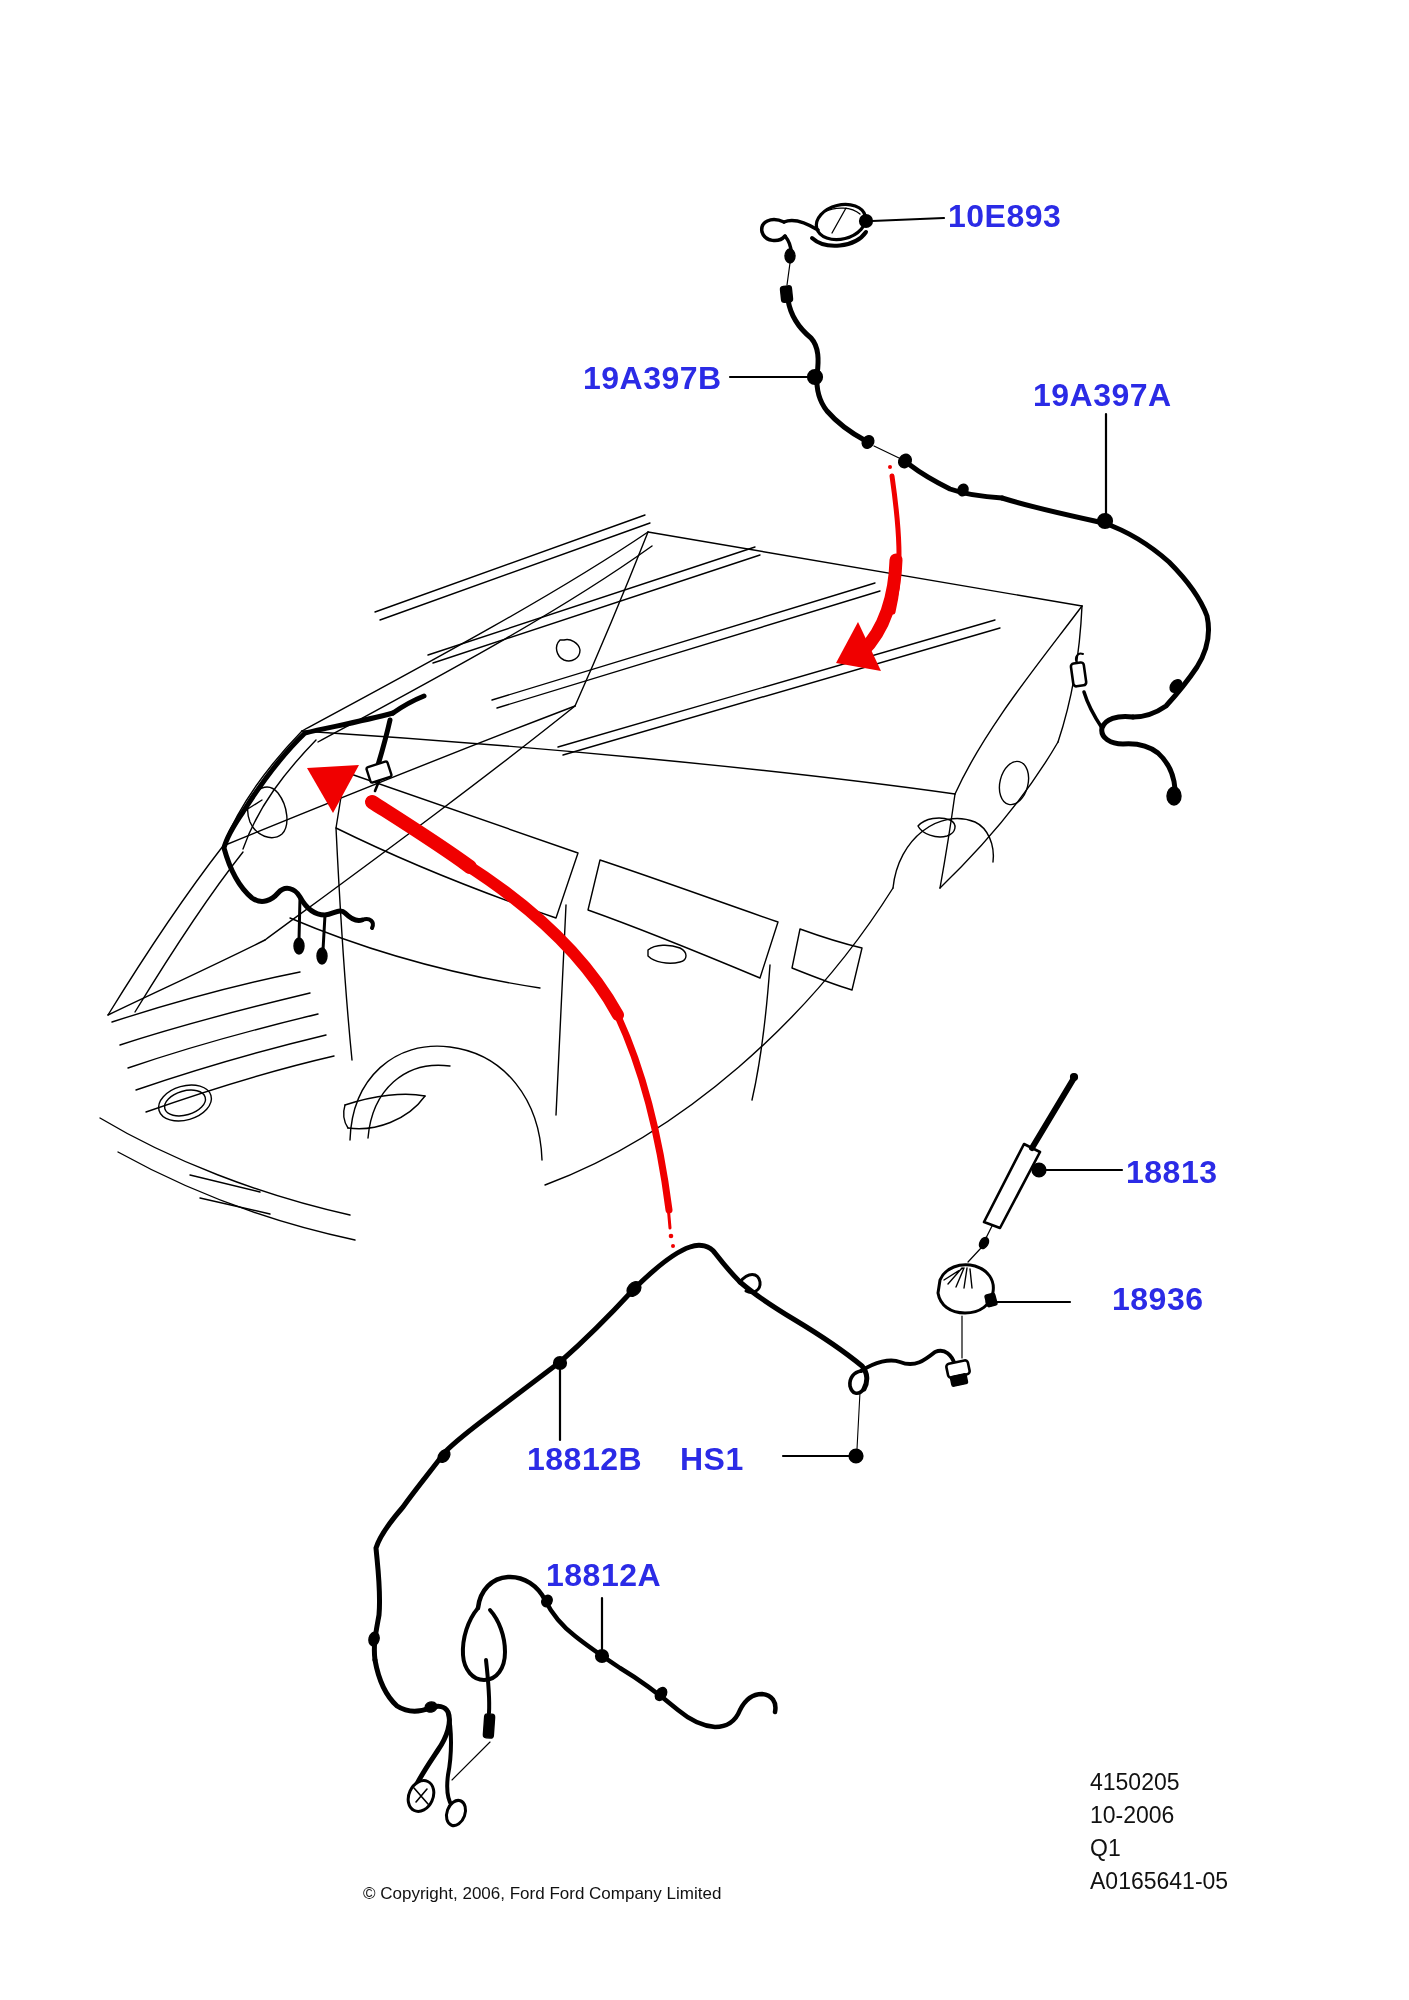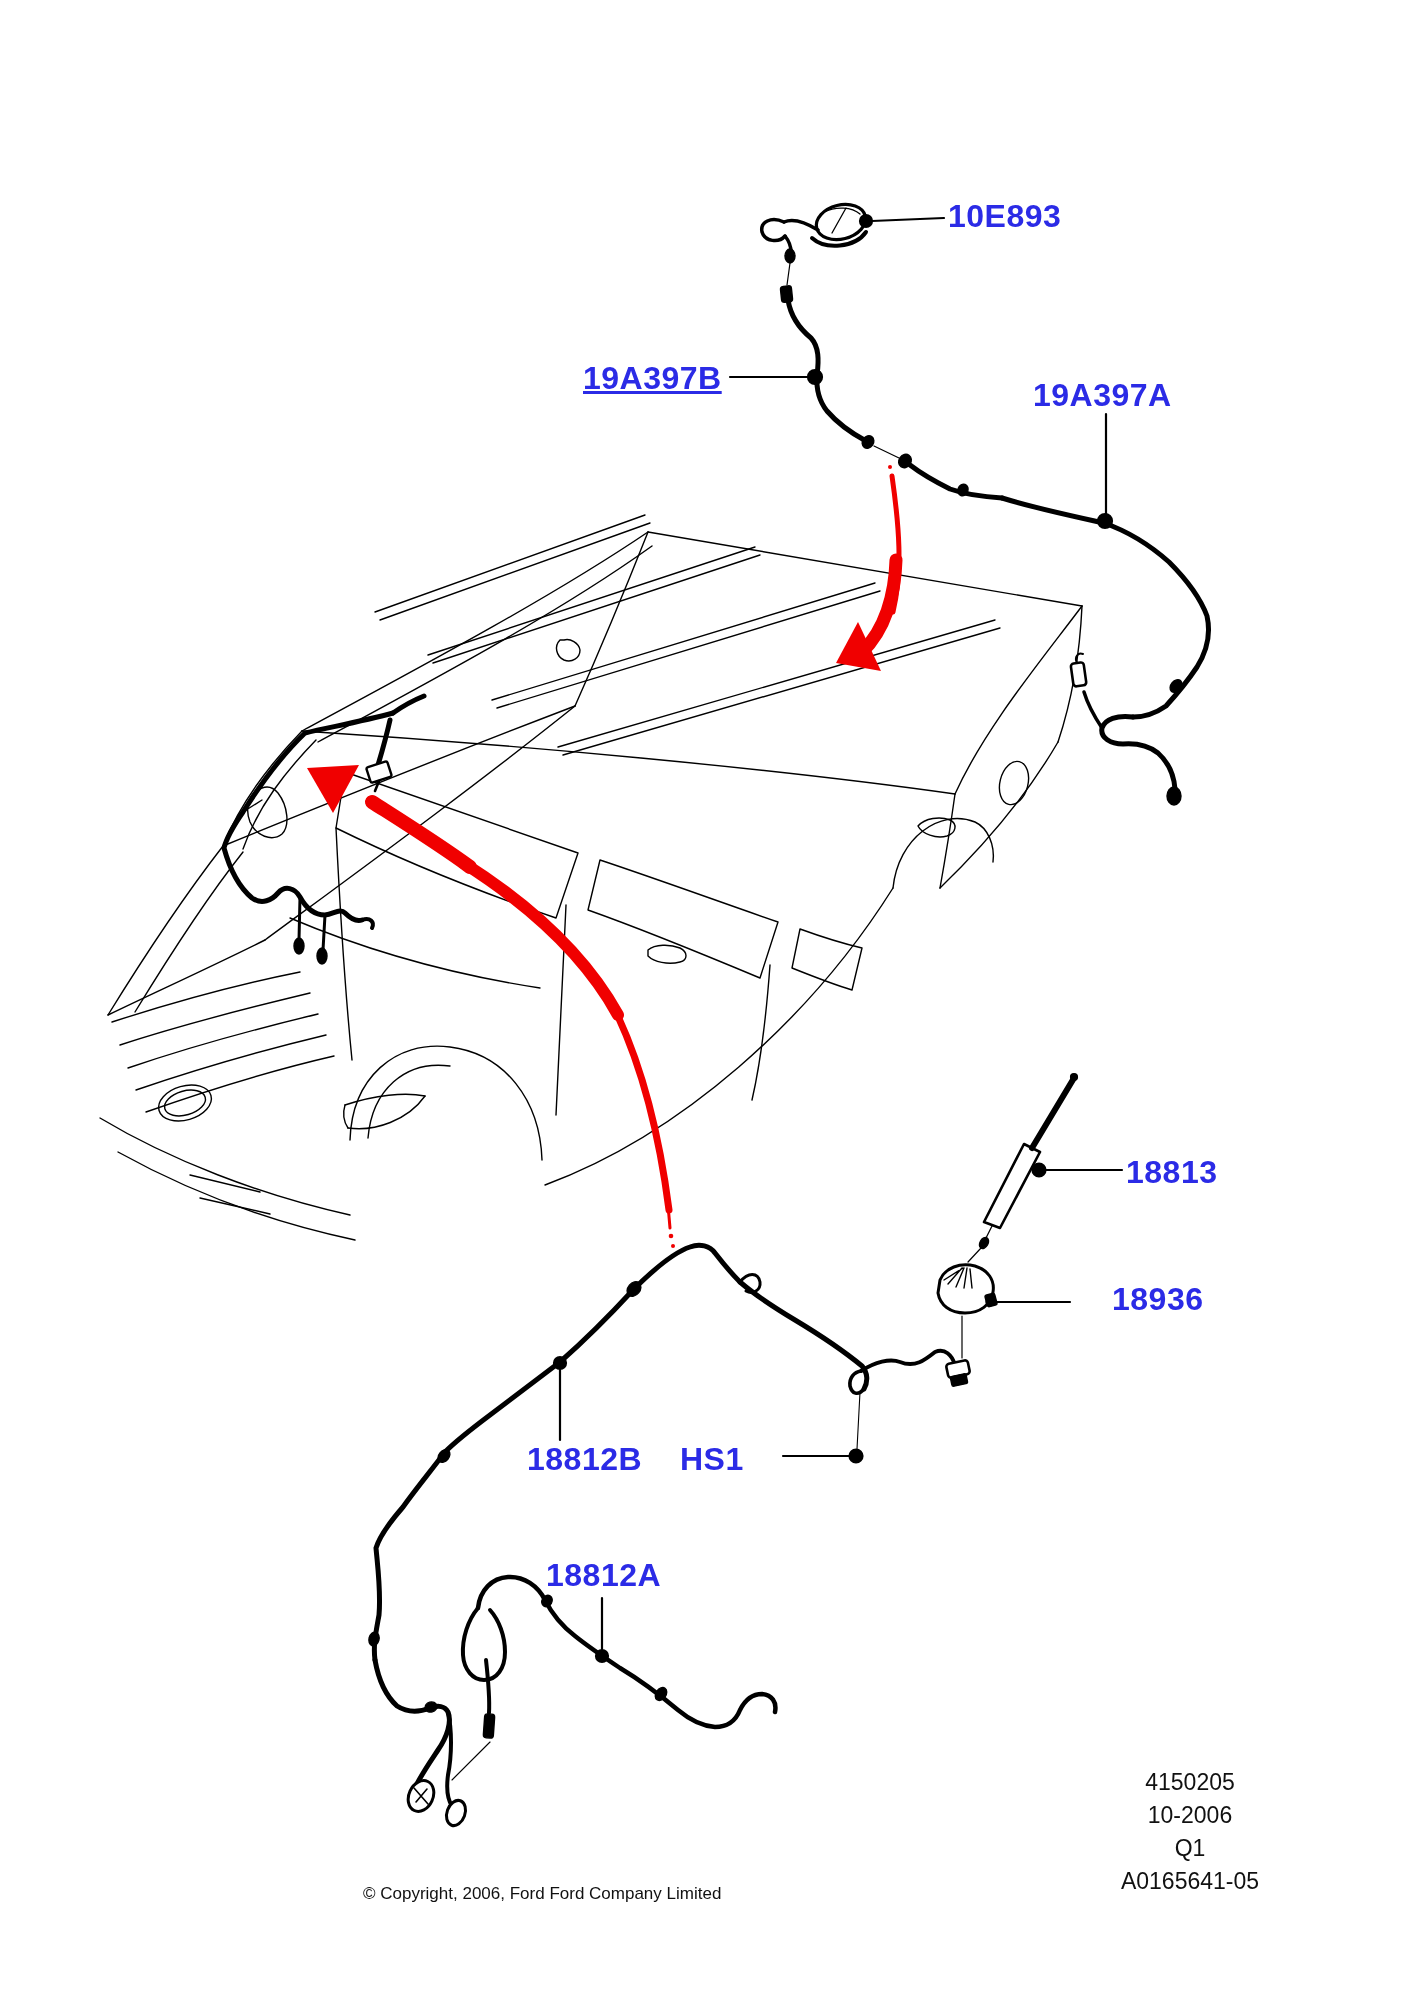--- a/index.html
+++ b/index.html
@@ -26,21 +26,20 @@
     position:absolute;
     left:363px;top:1884px;
     font-size:17px;
     color:#111;
     white-space:nowrap;
   }
   .info{
     position:absolute;
     left:1090px;top:1766px;
     width:200px;
-    text-align:center;
     font-size:23px;
     line-height:33px;
     color:#111;
   }
 </style>
 </head>
 <body>
 
 <div class="page">
 
@@ -244,21 +243,21 @@
       <circle cx="856" cy="1456" r="6.5" fill="#000"></circle>
       <path d="M783,1456 L849,1456"></path>
       <path d="M857,1449 L860,1392" stroke-width="1.1"></path>
       <circle cx="602" cy="1656" r="6" fill="#000"></circle>
       <path d="M602,1598 L602,1649"></path>
     </g>
   </g>
 </svg>
 
 <div class="plabel" style="left:948px;top:200px;text-align:right;">10E893</div>
-<div class="plabel" style="left:583px;top:362px;text-decoration:underline;">19A397B</div>
+<div class="plabel" style="left:583px;top:362px;">19A397B</div>
 <div class="plabel" style="left:1033px;top:379px;text-align:center;">19A397A</div>
 <div class="plabel" style="left:1126px;top:1156px;">18813</div>
 <div class="plabel" style="left:1075px;top:1283px;margin-left:37px;">18936</div>
 <div class="plabel" style="left:503px;top:1443px;margin-left:24px;">18812B</div>
 <div class="plabel" style="left:680px;top:1443px;">HS1</div>
 <div class="plabel" style="left:546px;top:1559px;text-align:right;">18812A</div>
 
 <div class="info">
   <div>4150205</div>
   <div>10-2006</div>

